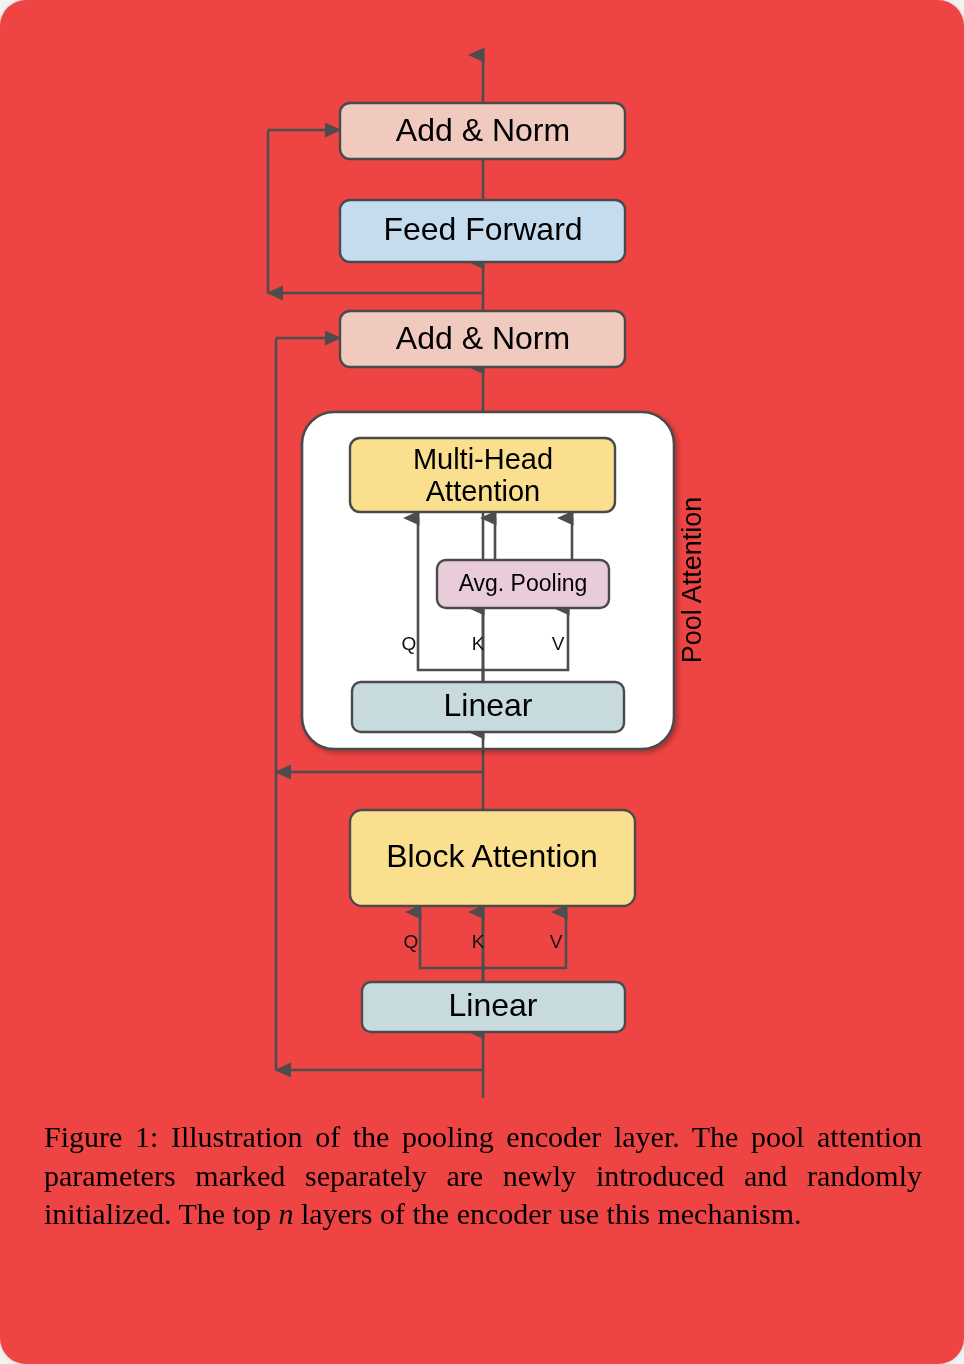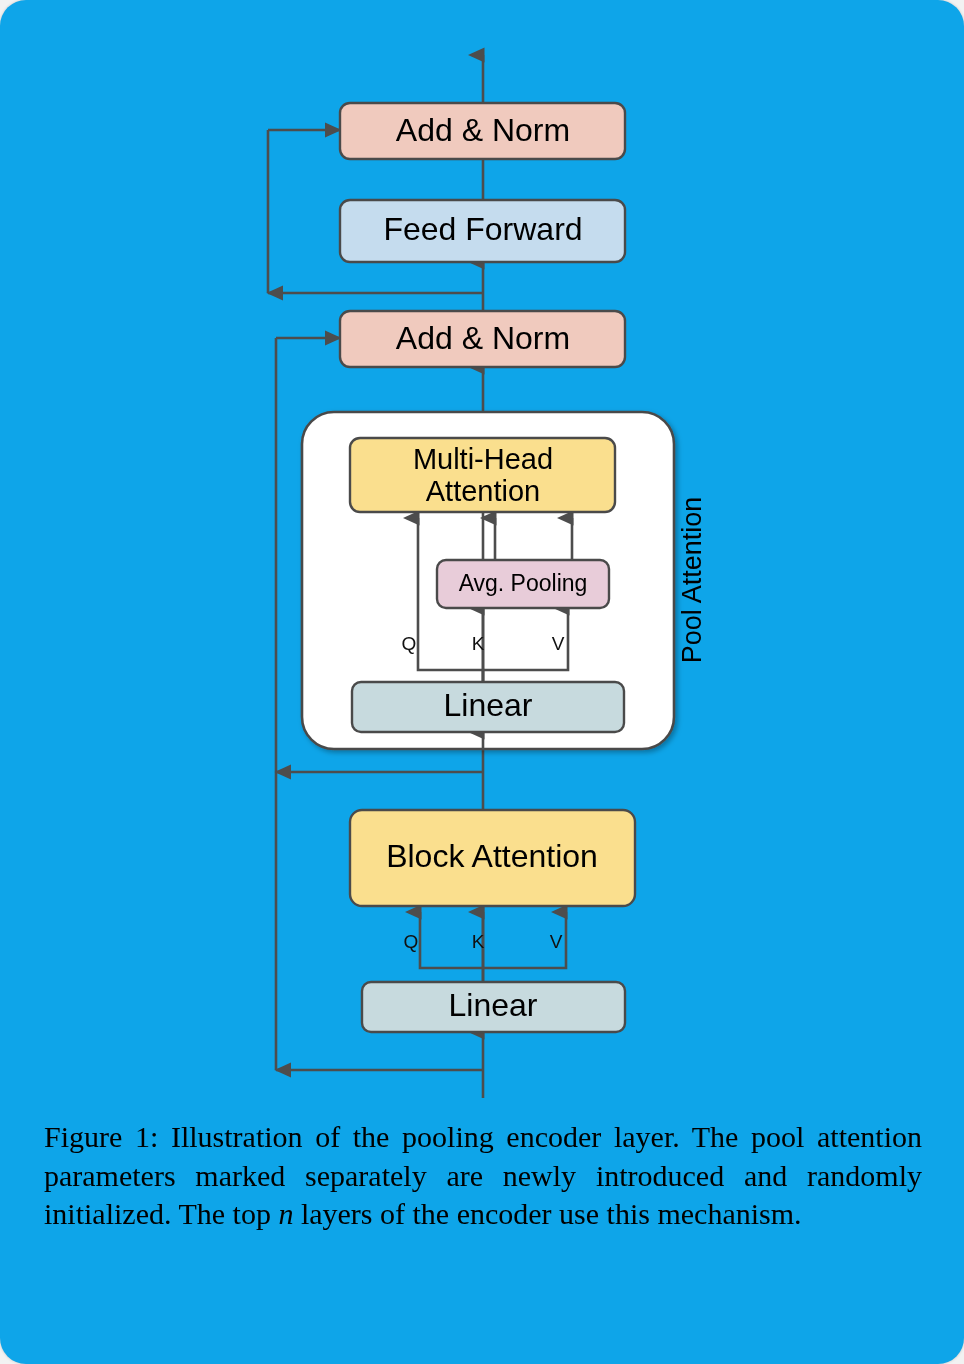--- a/index.html
+++ b/index.html
@@ -9,21 +9,21 @@
   }
   body {
     width: 964px;
     height: 1364px;
     font-family: "Liberation Sans", sans-serif;
   }
   #page {
     position: relative;
     width: 964px;
     height: 1364px;
-    background: #0ea5e9;
+    background: #ef4444;
     border-radius: 26px;
     box-shadow: 0 0 3px rgba(0,0,0,0.18);
     overflow: hidden;
   }
   #figure-area {
     position: absolute;
     left: 0;
     top: 0;
     width: 964px;
     height: 1110px;

